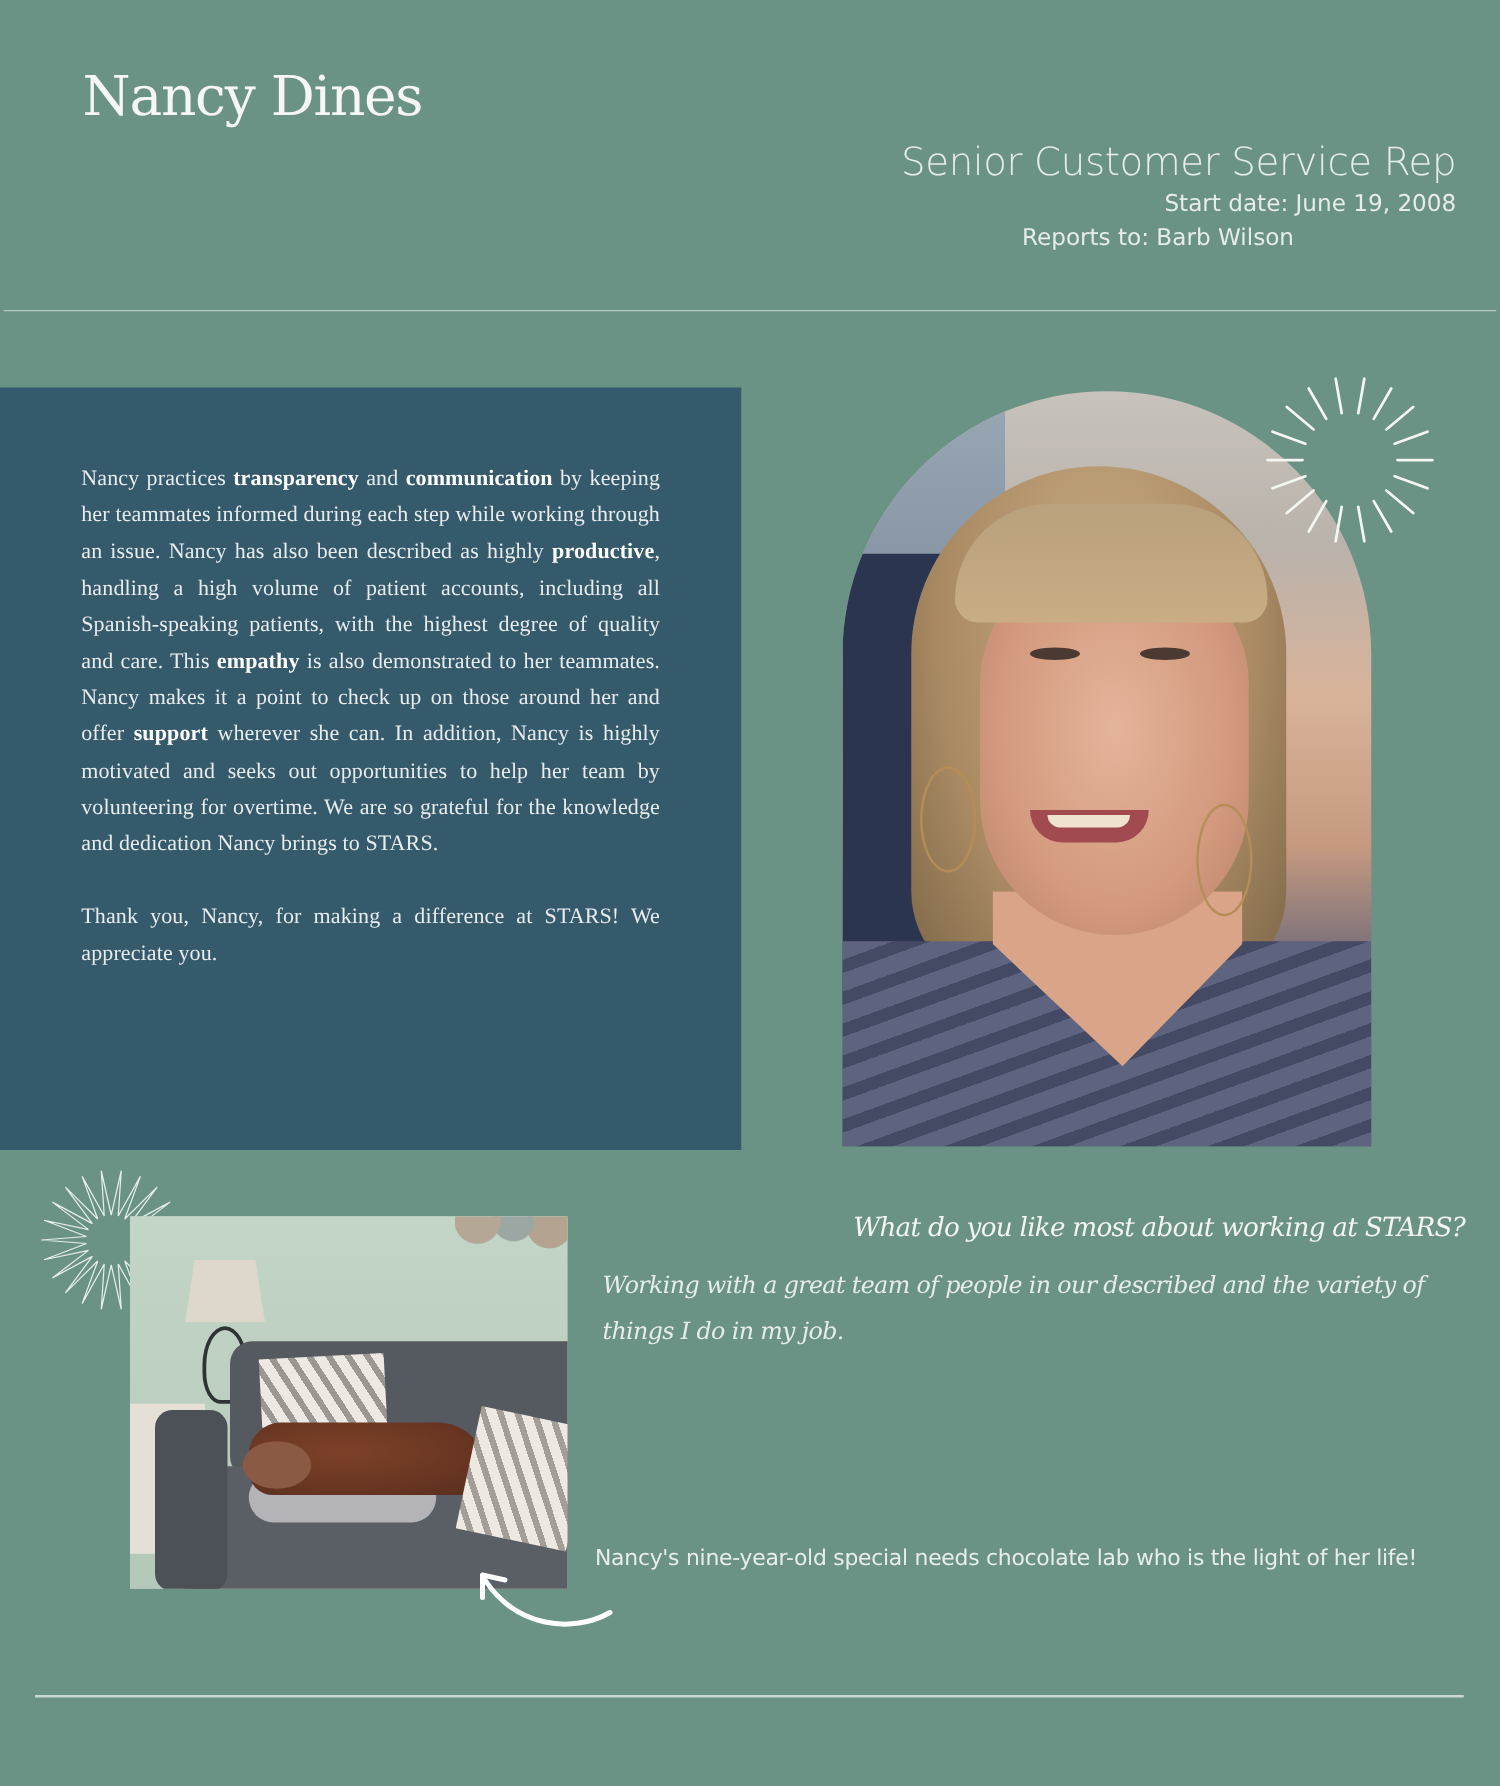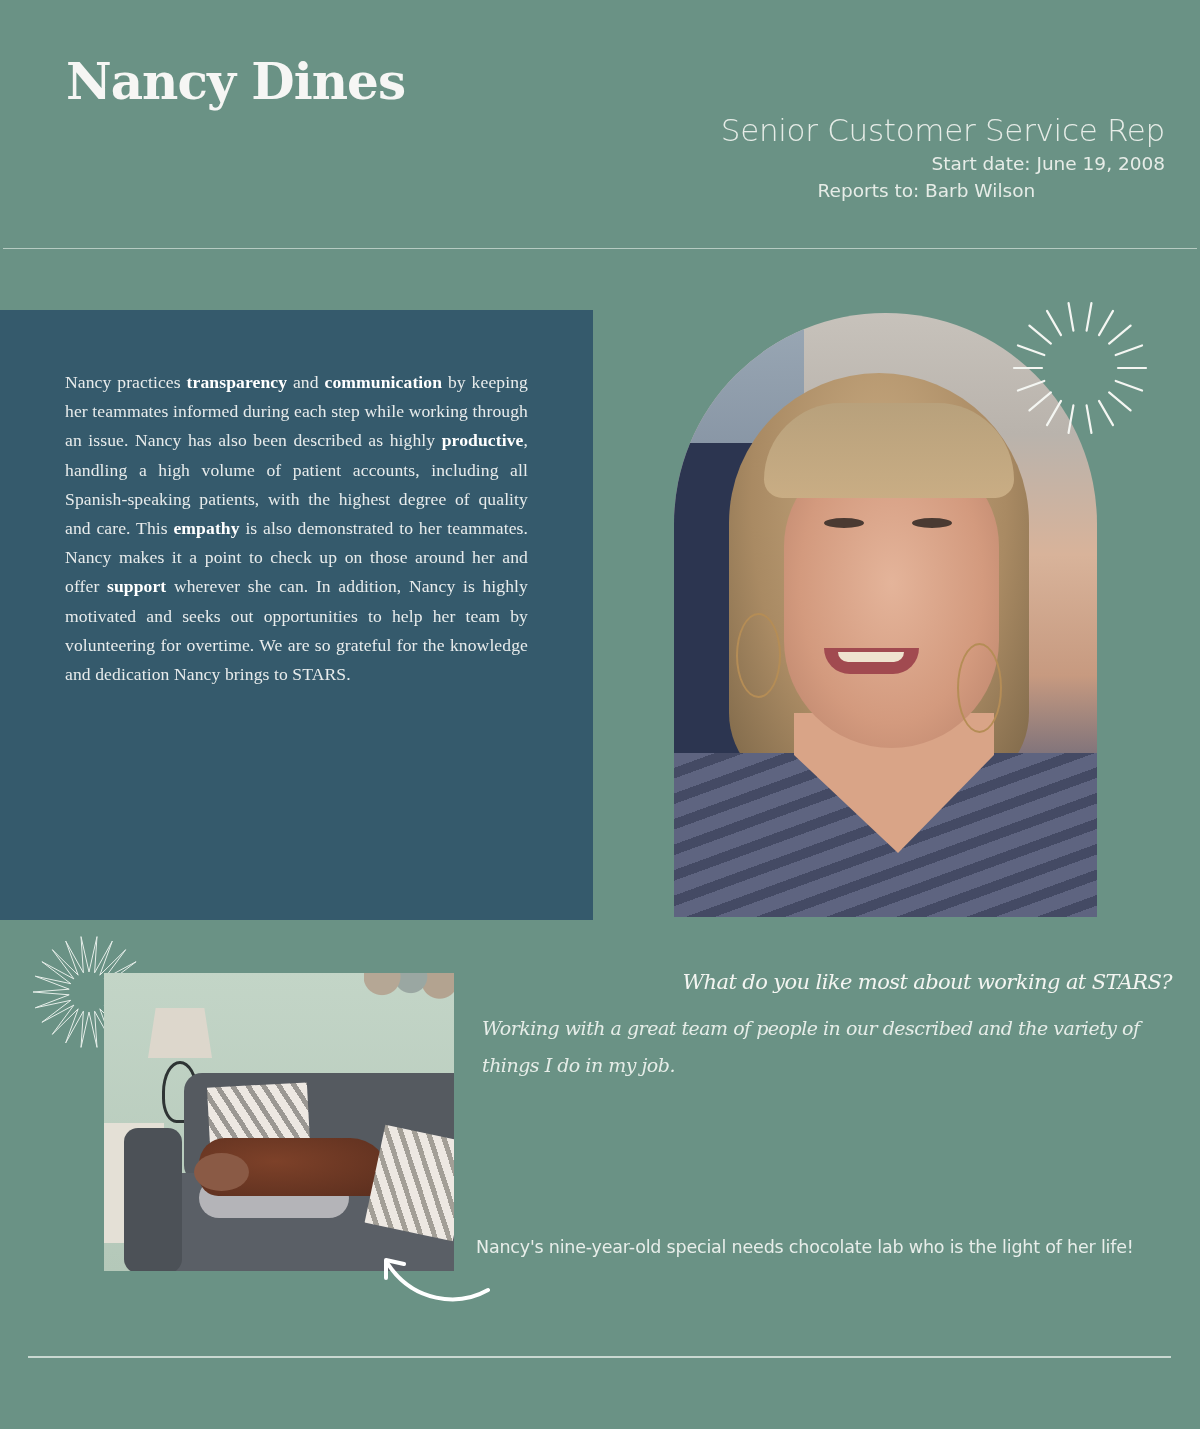--- a/index.html
+++ b/index.html
@@ -7,21 +7,21 @@
   body {
     background: #6a9285;
     position: relative;
     overflow: hidden;
     font-family: "DejaVu Sans", sans-serif;
     color: #eef2ee;
   }
   .name-title {
     position: absolute; left: 66px; top: 52px;
     font-family: "DejaVu Serif", serif;
-    font-weight: bold; font-size: 50px; letter-spacing: -1px;
+    font-weight: normal; font-size: 44px; letter-spacing: -1px;
     color: #f6f6f4;
     text-align: center;
   }
   .role-block {
     position: absolute; right: 35px; top: 110px;
     text-align: right; color: #e6ece7;
   }
   .role-title { font-size: 31px; font-weight: 300; line-height: 40px; letter-spacing: -0.3px; margin-left: 28px; }
   .role-meta { font-size: 18.5px; line-height: 27px; }
   .role-meta.reports { margin-right: 5px; text-align: center; }
@@ -154,20 +154,21 @@
   <div class="role-title">Senior Customer Service Rep</div>
   <div class="role-meta">Start date: June 19, 2008</div>
   <div class="role-meta reports">Reports to: Barb Wilson</div>
 </div>
 
 <div class="divider top"></div>
 
 <div class="bio-box"></div>
 <div class="bio-text">
   <p id="bio-p1"><span>Nancy practices </span><b>transparency</b><span> and </span><b>communication</b><span> by keeping her teammates informed during each step while working through an issue. Nancy has also been described as highly </span><b>productive</b><span>, handling a high volume of patient accounts, including all Spanish-speaking patients, with the highest degree of quality and care. This </span><b>empathy</b><span> is also demonstrated to her teammates. Nancy makes it a point to check up on those around her and offer </span><b>support</b><span> wherever she can. In addition, Nancy is  highly motivated and seeks out opportunities to help her team by volunteering for overtime. We are so grateful for the knowledge and dedication Nancy brings to STARS.</span></p>
+  <p>Thank you, Nancy, for making a difference at STARS! We appreciate you.</p>
 </div>
 
 <div class="portrait">
   <div class="wall-left"></div>
   <div class="chair"></div>
   <div class="hair"></div>
   <div class="shirt"></div>
   <div class="neck"></div>
   <div class="face"></div>
   <div class="bangs"></div>

